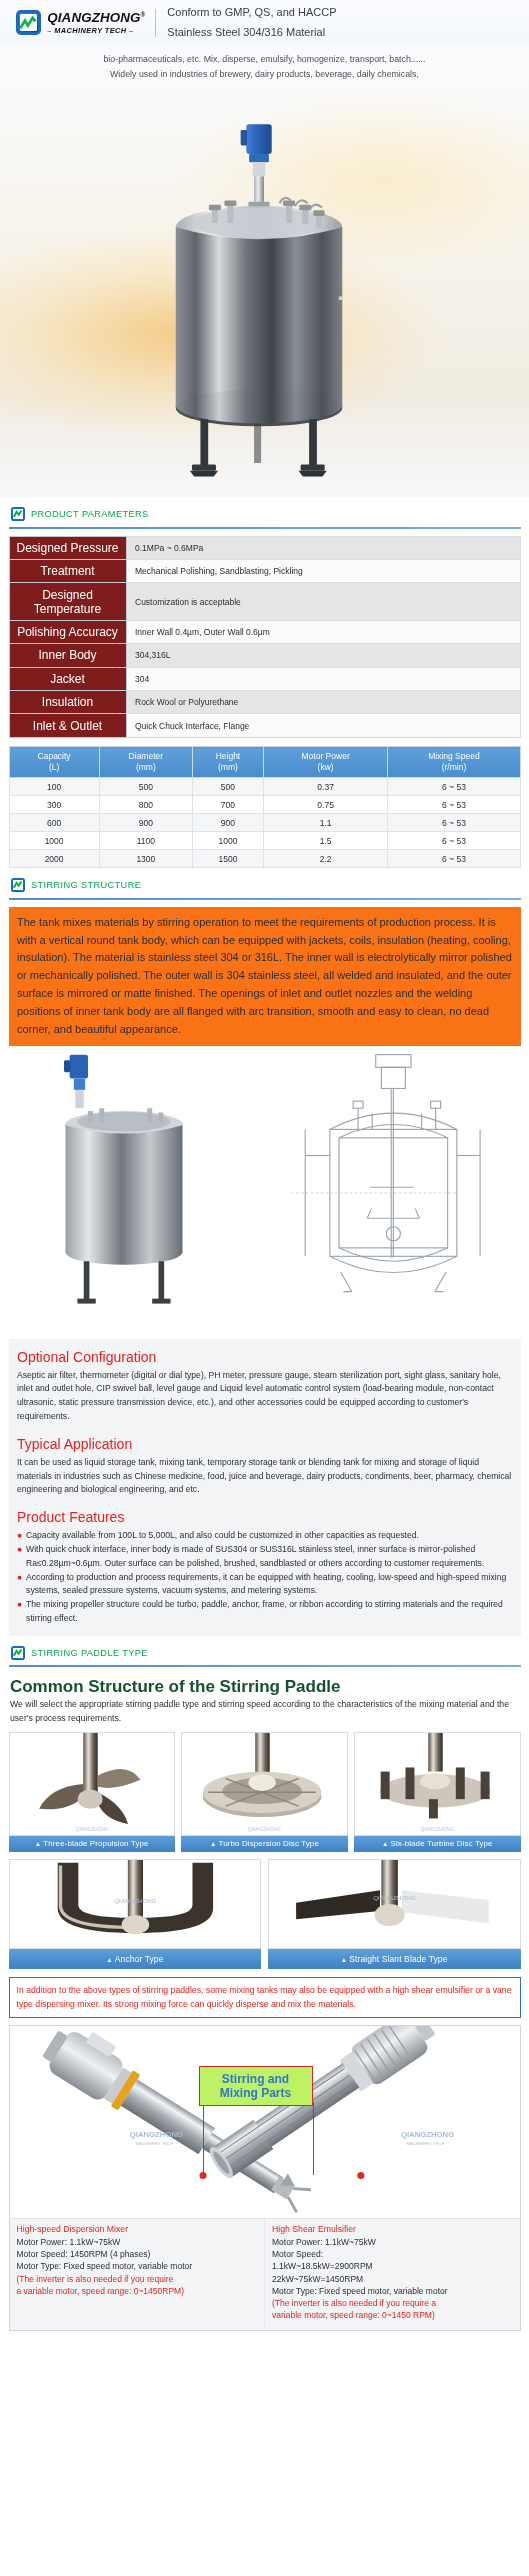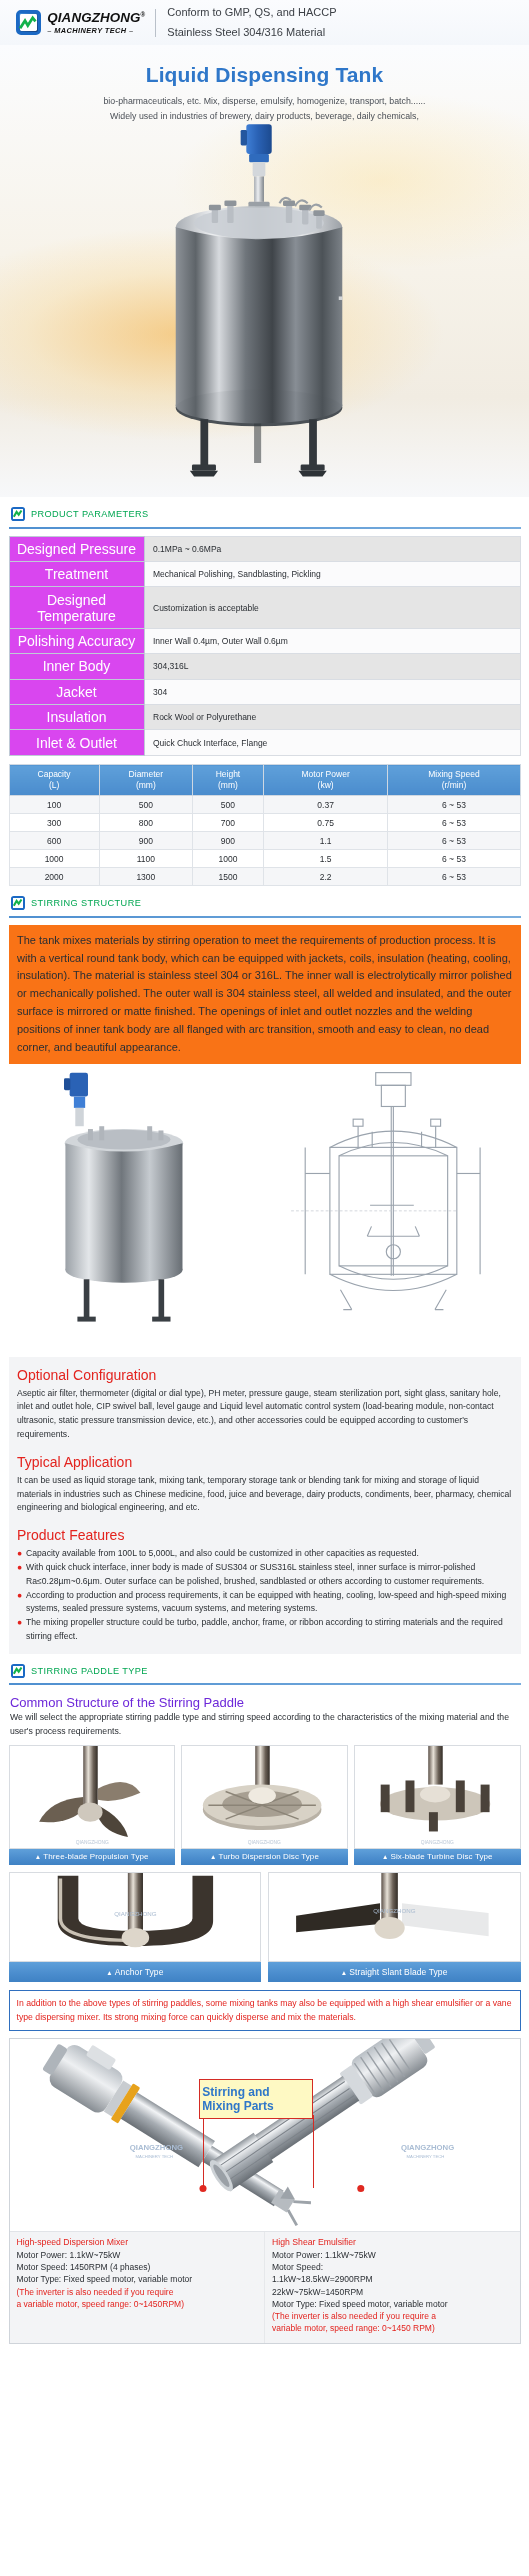--- a/index.html
+++ b/index.html
@@ -86,22 +86,22 @@
   .sec-icon .in { position:absolute; left:2.1px; top:2.1px; right:2.1px; bottom:2.1px; background:#fff; }
   .sec-title {
     font-size: 9.2px; color:#00a651; letter-spacing:0.4px; font-weight:500;
   }
   .sec-rule { height:2.1px; background: linear-gradient(90deg,#4e8fd0,#7aaede); margin-bottom: 7px; }
 
   
   table { border-collapse: collapse; width: 512px; margin: 0 auto; }
   .ptable td { border: 0.7px solid #d9dde3; font-size: 8.5px; padding: 4.2px 5.6px; }
   .ptable td.k {
-    width: 135px; background:#d946ef; color:#fff; text-align:center;
-    font-size: 14px; border-color:#bfcad6;
+    width: 117px; background:#7f1d1d; color:#fff; text-align:center;
+    font-size: 12px; border-color:#bfcad6;
   }
   .ptable td.v { background:#e5e5e5; color:#2a2e33; padding-left: 8.5px; }
   .ptable tr:nth-child(even) td.v { background:#fbfbfc; }
 
   .stable { margin-top: 8.5px; }
   .stable th {
     background: linear-gradient(180deg,#5fa0da 0%,#4a8ccd 100%);
     color:#fff; font-weight: normal; font-size: 8.5px;
     padding: 3.5px 2.8px; border:0.7px solid #cfd8e2; line-height:1.35;
   }
@@ -127,21 +127,21 @@
     padding: 7px 8.5px 10px; font-size: 8.6px; line-height:1.6; color:#2a2e33;
   }
   .optblock h4 { color:#e3231e; font-size: 14px; font-weight:normal; margin-bottom:0.7px; }
   .optblock p { margin-bottom: 1.4px; }
   .optblock .gap { height: 7.8px; }
   .bullet { display:flex; gap:3.5px; }
   .bullet .dot { color:#e3231e; flex:0 0 5.6px; line-height:1.6; }
 
   
   .paddle-h2 {
-    font-size: 13px; color:#6d28d9; font-weight:normal; padding: 2.8px 0 1.4px 1.4px;
+    font-size: 17px; color:#14532d; font-weight:bold; padding: 2.8px 0 1.4px 1.4px;
   }
   .paddle-p { font-size: 8.7px; line-height:1.6; color:#2a2e33; padding: 0 1.4px 5.6px; }
   .cards3 { display:flex; gap:6.4px; }
   .cards2 { display:flex; gap:6.4px; margin-top: 7px; }
   .card { flex:1; }
   .card .thumb {
     border:0.7px solid #d8dce1; background:#fff; height: 104px;
     position:relative; overflow:hidden;
   }
   .cards2 .card .thumb { height: 90px; }
@@ -161,22 +161,22 @@
   }
 
   
   .mixpanel {
     margin: 7px 8.5px 0; border:0.7px solid #cfd4da; background:#fff;
     position:relative;
   }
   .mix-imgs { height: 192px; position:relative; }
   .callout {
     position:absolute; left: 189px; top: 40px; width: 114px;
-    border:1.4px solid #d42b24; background:#fef9c3; z-index:6;
-    text-align:left; padding: 5px 2.8px;
+    border:1.4px solid #d42b24; background:#bef264; z-index:6;
+    text-align:center; padding: 5px 2.8px;
     font-size: 12px; font-weight:bold; color:#2f77c9; line-height:1.18;
   }
   .cl-line { position:absolute; background:#d42b24; width:0.7px; z-index:5; }
   .cl-dot { position:absolute; width:5px; height:5px; border-radius:50%; background:#e02a21; z-index:6; }
   .specs { display:flex; background:#f3f4f6; border-top:0.7px solid #e1e4e8; }
   .spec { flex:1; padding: 5.6px 7px 8.5px; }
   .spec + .spec { border-left: 0.7px solid #e6e8eb; }
   .spec h5 { color:#e3231e; font-size: 8.7px; font-weight: normal; margin-bottom:1.4px; }
   .spec .ln { font-size: 8.5px; color:#2a2e33; line-height: 1.45; }
   .spec .ln.red { color:#e3231e; }
@@ -202,21 +202,20 @@
       <div class="logo-sub">– MACHINERY TECH –</div>
     </div>
     <div class="hdr-div"></div>
     <div class="hdr-lines">
       <div>Conform to GMP, QS, and HACCP</div>
       <div>Stainless Steel 304/316 Material</div>
     </div>
   </div>
 
   <div class="hero">
-    <div class="hero-title">Liquid Dispensing Tank</div>
     <div class="hero-sub">
       <div>bio-pharmaceuticals, etc. Mix, disperse, emulsify, homogenize, transport, batch......</div>
       <div>Widely used in industries of brewery, dairy products, beverage, daily chemicals,</div>
     </div>
     <svg class="hero-img" viewBox="0 0 750 520">
       <defs>
         <linearGradient id="steel" x1="0" y1="0" x2="1" y2="0">
           <stop offset="0%" stop-color="#8d9298"></stop>
             <stop offset="12%" stop-color="#5e6469"></stop>
           <stop offset="26%" stop-color="#d7dade"></stop>

